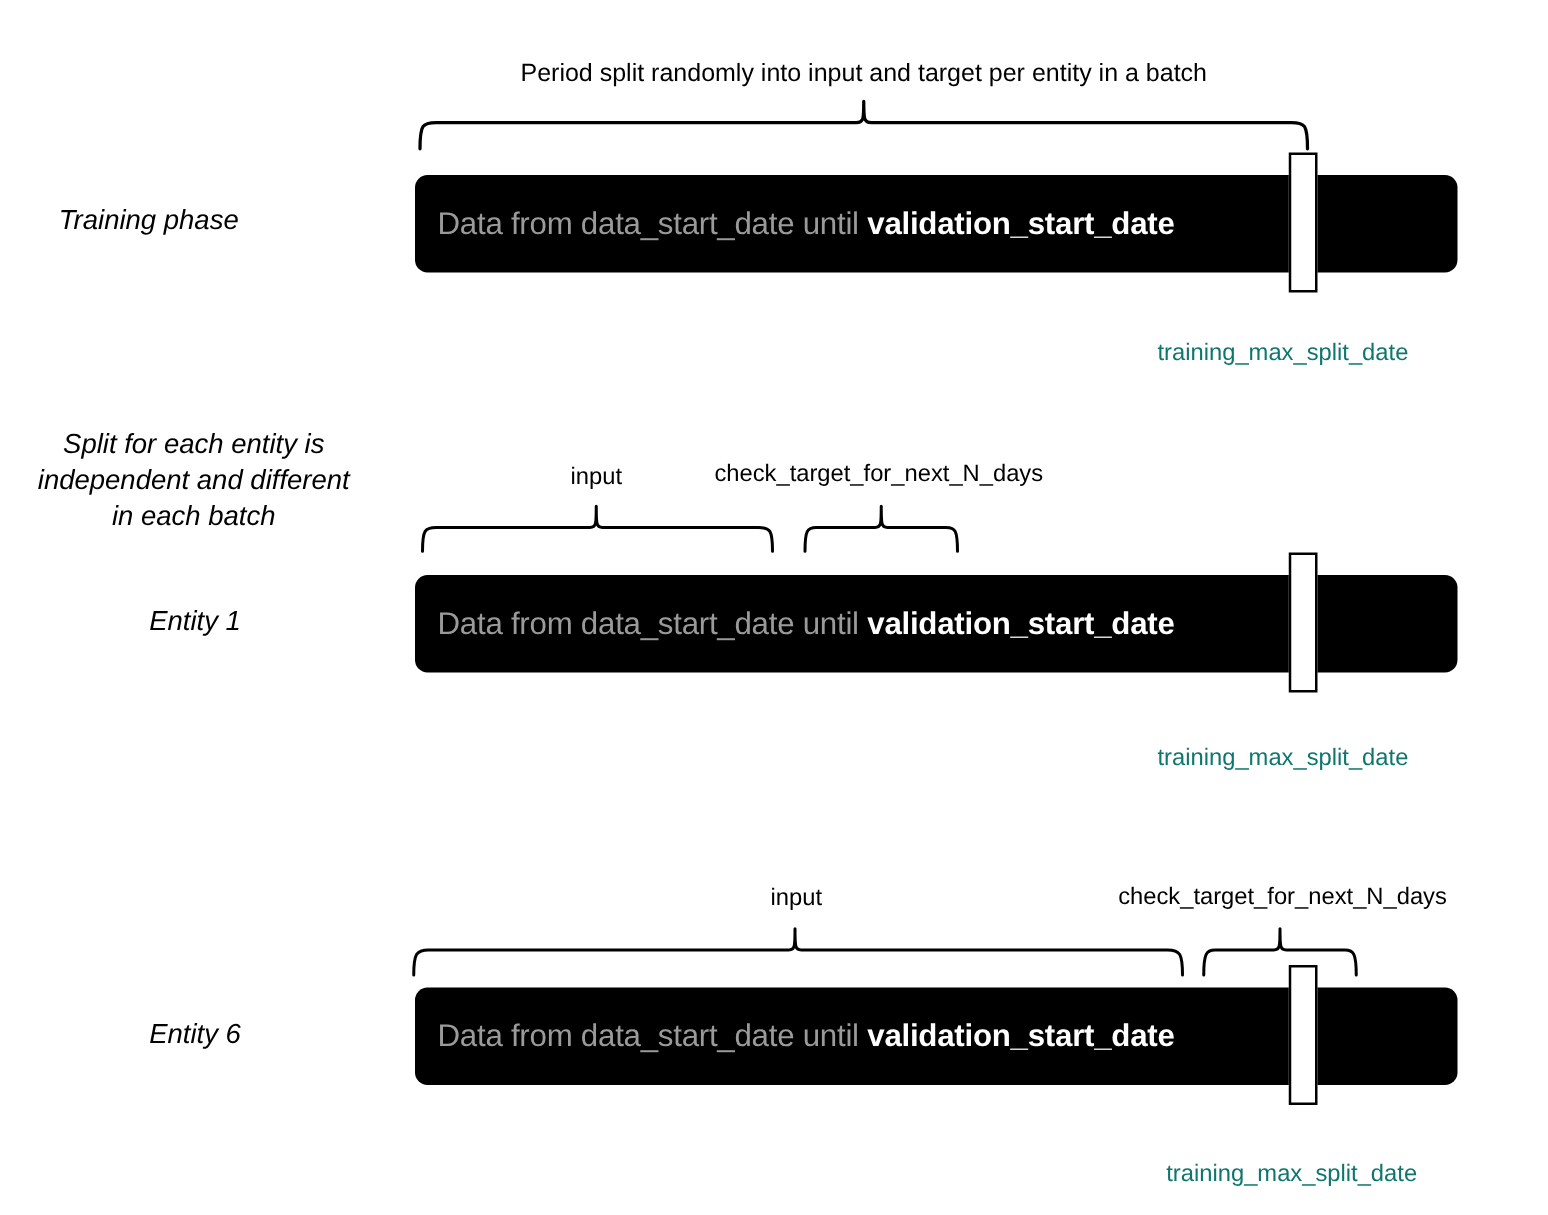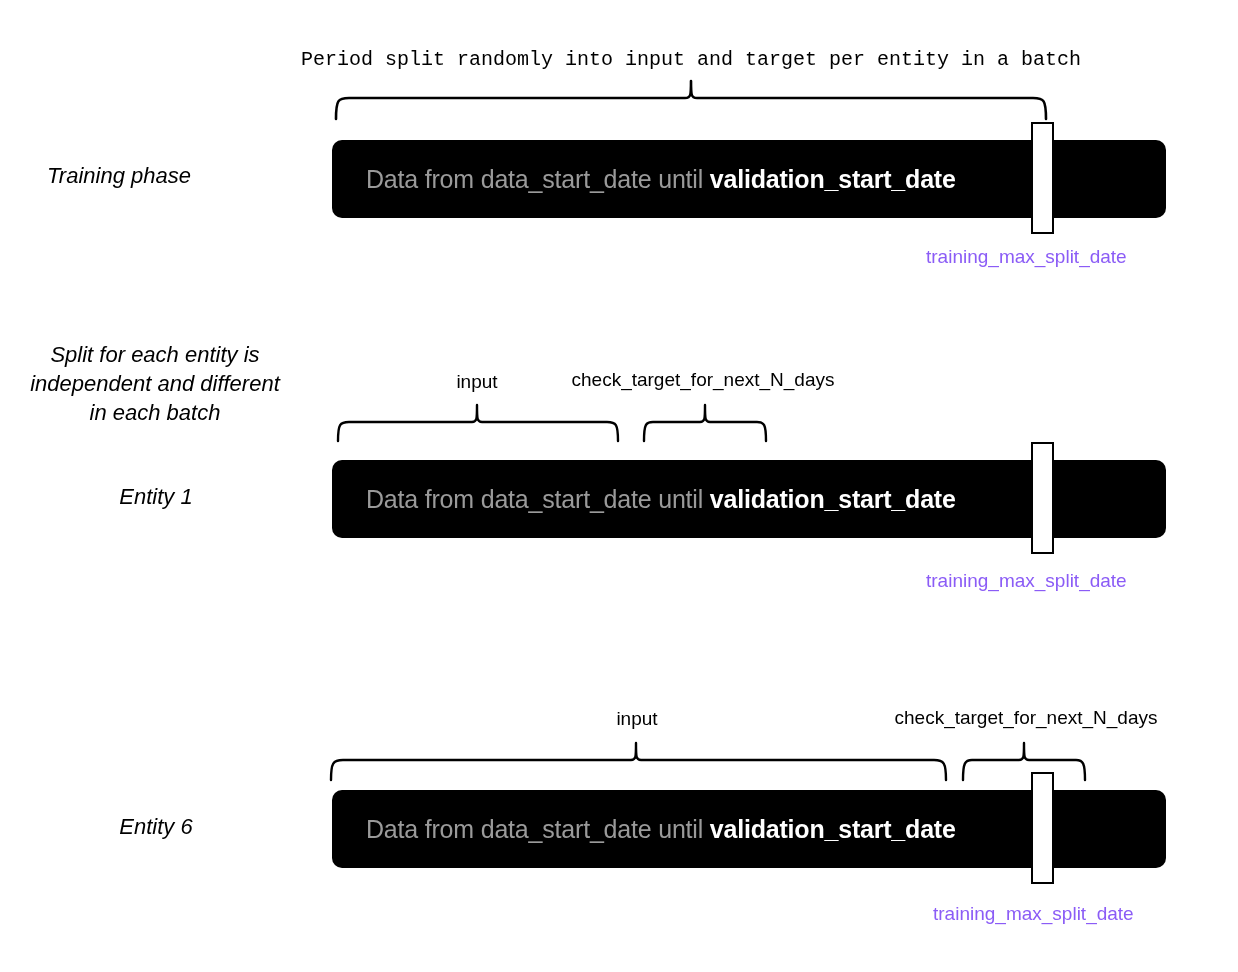--- a/index.html
+++ b/index.html
@@ -33,56 +33,57 @@
 
   
   .bar {
     position: absolute;
     background: #000000;
     border-radius: 10px;
     display: flex;
     align-items: center;
   }
   .bar-text {
-    padding-left: 34px;
+    padding-left: 18px;
     font-size: 25px;
     white-space: nowrap;
     letter-spacing: -0.2px;
   }
   .bar-text .dim  { color: #9a9a9a; }
   .bar-text .lit  { color: #ffffff; font-weight: bold; }
 
   
   .split-marker {
     position: absolute;
     background: #ffffff;
     border: 2.5px solid #000000;
     box-sizing: border-box;
   }
 
   
   .marker-caption {
     position: absolute;
     font-size: 19px;
     white-space: nowrap;
-    color: #8b5cf6;
+    color: #0f766e;
+    margin-top: 26px;
   }
 
   
   .brace-wrap { position: absolute; }
   .brace-wrap svg { display: block; overflow: visible; }
   .brace-label {
     position: absolute;
     font-size: 19px;
     white-space: nowrap;
     text-align: center;
     color: #000;
     transform: translateX(-50%);
   }
-  .brace-label.big { font-size: 20px; font-family: Liberation Mono, monospace; }
+  .brace-label.big { font-size: 20px; }
 </style>
 </head>
 <body>
 
 <div id="canvas">
 
   <div class="brace-label big" style="left:691px; top:48px;">Period split randomly into input and target per entity in a batch</div>
 
   <div class="brace-wrap" style="left:333px; top:78px; width:716px; height:44px;">
     <svg width="716" height="44" viewBox="0 0 716 44" fill="none" stroke="#000000" stroke-width="2.6" stroke-linecap="round" stroke-linejoin="round">

